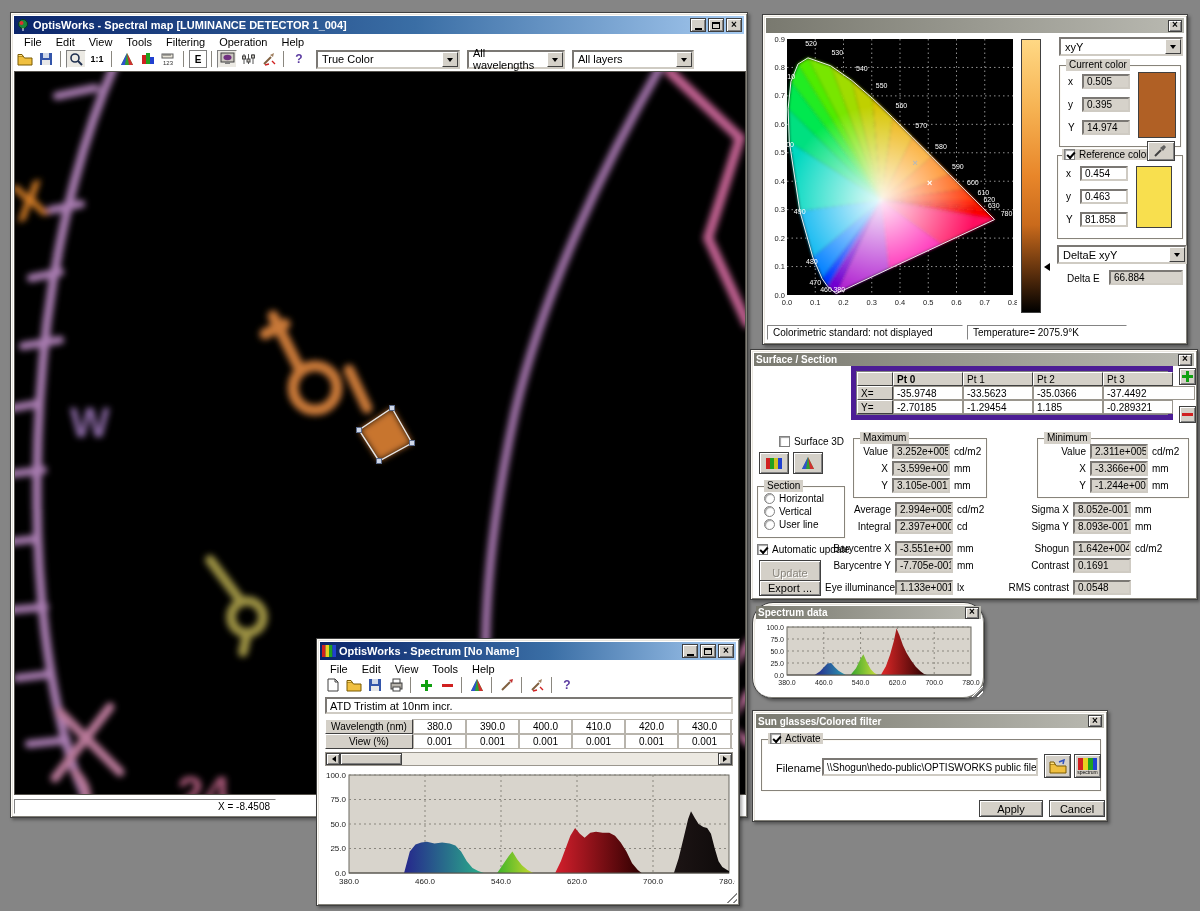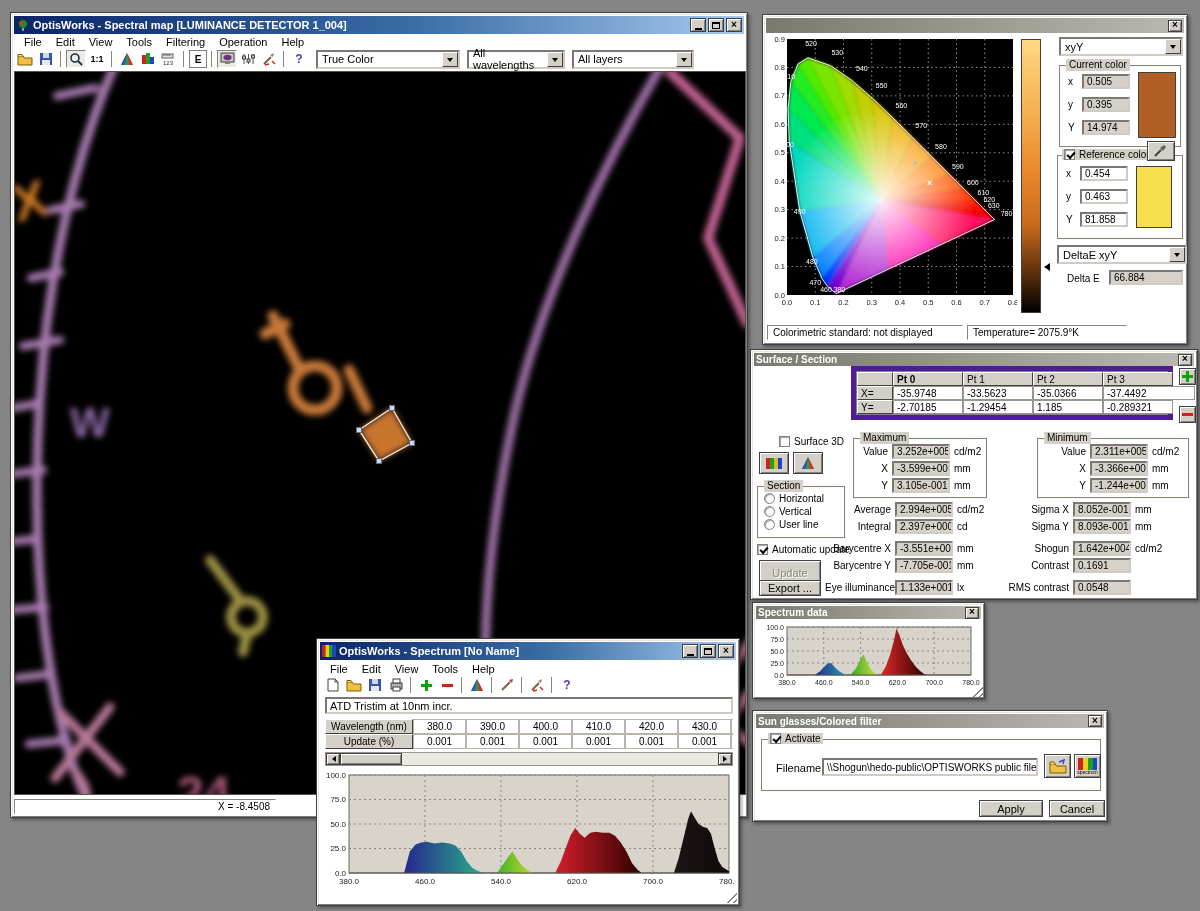--- a/index.html
+++ b/index.html
@@ -551,21 +551,21 @@
           <span class="unit"></span>
         </div>
         <div class="kvrow" style="margin-top: 7px;">
           <span class="lbl" style="width: 78px;">RMS contrast</span>
           <span class="val" style="width: 58px;">0.0548</span>
           <span class="unit"></span>
         </div>
       </div>
   </div>
 
-  <div class="win" id="w-sdata" style="left:752px;top:602px;width:233px;height:97px;">
+  <div class="win" id="w-sdata" style="left:752px;top:602px;width:233px;height:97px;border-radius:21px;">
     <div class="tbar tbar-gray" style="height:13px;">
       <span class="ttext sm">Spectrum data</span>
       <span class="tbtns">
           <span class="tbtn sm">
             <span class="glyph-x">×</span>
           </span>
         </span>
     </div>
     <svg id="sd-chart" style="position:absolute;left:2px;top:16px;" width="229" height="76">
         <defs>
@@ -747,21 +747,21 @@
           <span class="ptc pthead" style="width: 88px; height: 15px; justify-content: center;">Wavelength (nm)</span>
           <span class="ptc" style="width: 53px; height: 15px; background: rgb(255, 255, 255); border: 1px solid rgb(184, 180, 172); justify-content: center;">380.0</span>
           <span class="ptc" style="width: 53px; height: 15px; background: rgb(255, 255, 255); border: 1px solid rgb(184, 180, 172); justify-content: center;">390.0</span>
           <span class="ptc" style="width: 53px; height: 15px; background: rgb(255, 255, 255); border: 1px solid rgb(184, 180, 172); justify-content: center;">400.0</span>
           <span class="ptc" style="width: 53px; height: 15px; background: rgb(255, 255, 255); border: 1px solid rgb(184, 180, 172); justify-content: center;">410.0</span>
           <span class="ptc" style="width: 53px; height: 15px; background: rgb(255, 255, 255); border: 1px solid rgb(184, 180, 172); justify-content: center;">420.0</span>
           <span class="ptc" style="width: 53px; height: 15px; background: rgb(255, 255, 255); border: 1px solid rgb(184, 180, 172); justify-content: center;">430.0</span>
           <span class="ptc" style="width: 53px; height: 15px; background: rgb(255, 255, 255); border: 1px solid rgb(184, 180, 172); justify-content: center;">440.0</span>
         </div>
         <div class="ptrow">
-          <span class="ptc pthead" style="width: 88px; height: 15px; justify-content: center;">Update (%)</span>
+          <span class="ptc pthead" style="width: 88px; height: 15px; justify-content: center;">View (%)</span>
           <span class="ptc" style="width: 53px; height: 15px; background: rgb(255, 255, 255); border: 1px solid rgb(184, 180, 172); justify-content: center;">0.001</span>
           <span class="ptc" style="width: 53px; height: 15px; background: rgb(255, 255, 255); border: 1px solid rgb(184, 180, 172); justify-content: center;">0.001</span>
           <span class="ptc" style="width: 53px; height: 15px; background: rgb(255, 255, 255); border: 1px solid rgb(184, 180, 172); justify-content: center;">0.001</span>
           <span class="ptc" style="width: 53px; height: 15px; background: rgb(255, 255, 255); border: 1px solid rgb(184, 180, 172); justify-content: center;">0.001</span>
           <span class="ptc" style="width: 53px; height: 15px; background: rgb(255, 255, 255); border: 1px solid rgb(184, 180, 172); justify-content: center;">0.001</span>
           <span class="ptc" style="width: 53px; height: 15px; background: rgb(255, 255, 255); border: 1px solid rgb(184, 180, 172); justify-content: center;">0.001</span>
           <span class="ptc" style="width: 53px; height: 15px; background: rgb(255, 255, 255); border: 1px solid rgb(184, 180, 172); justify-content: center;">1.17</span>
         </div>
       </div>
     <div class="scroll" style="left:8px;top:113px;width:408px;height:14px;">

